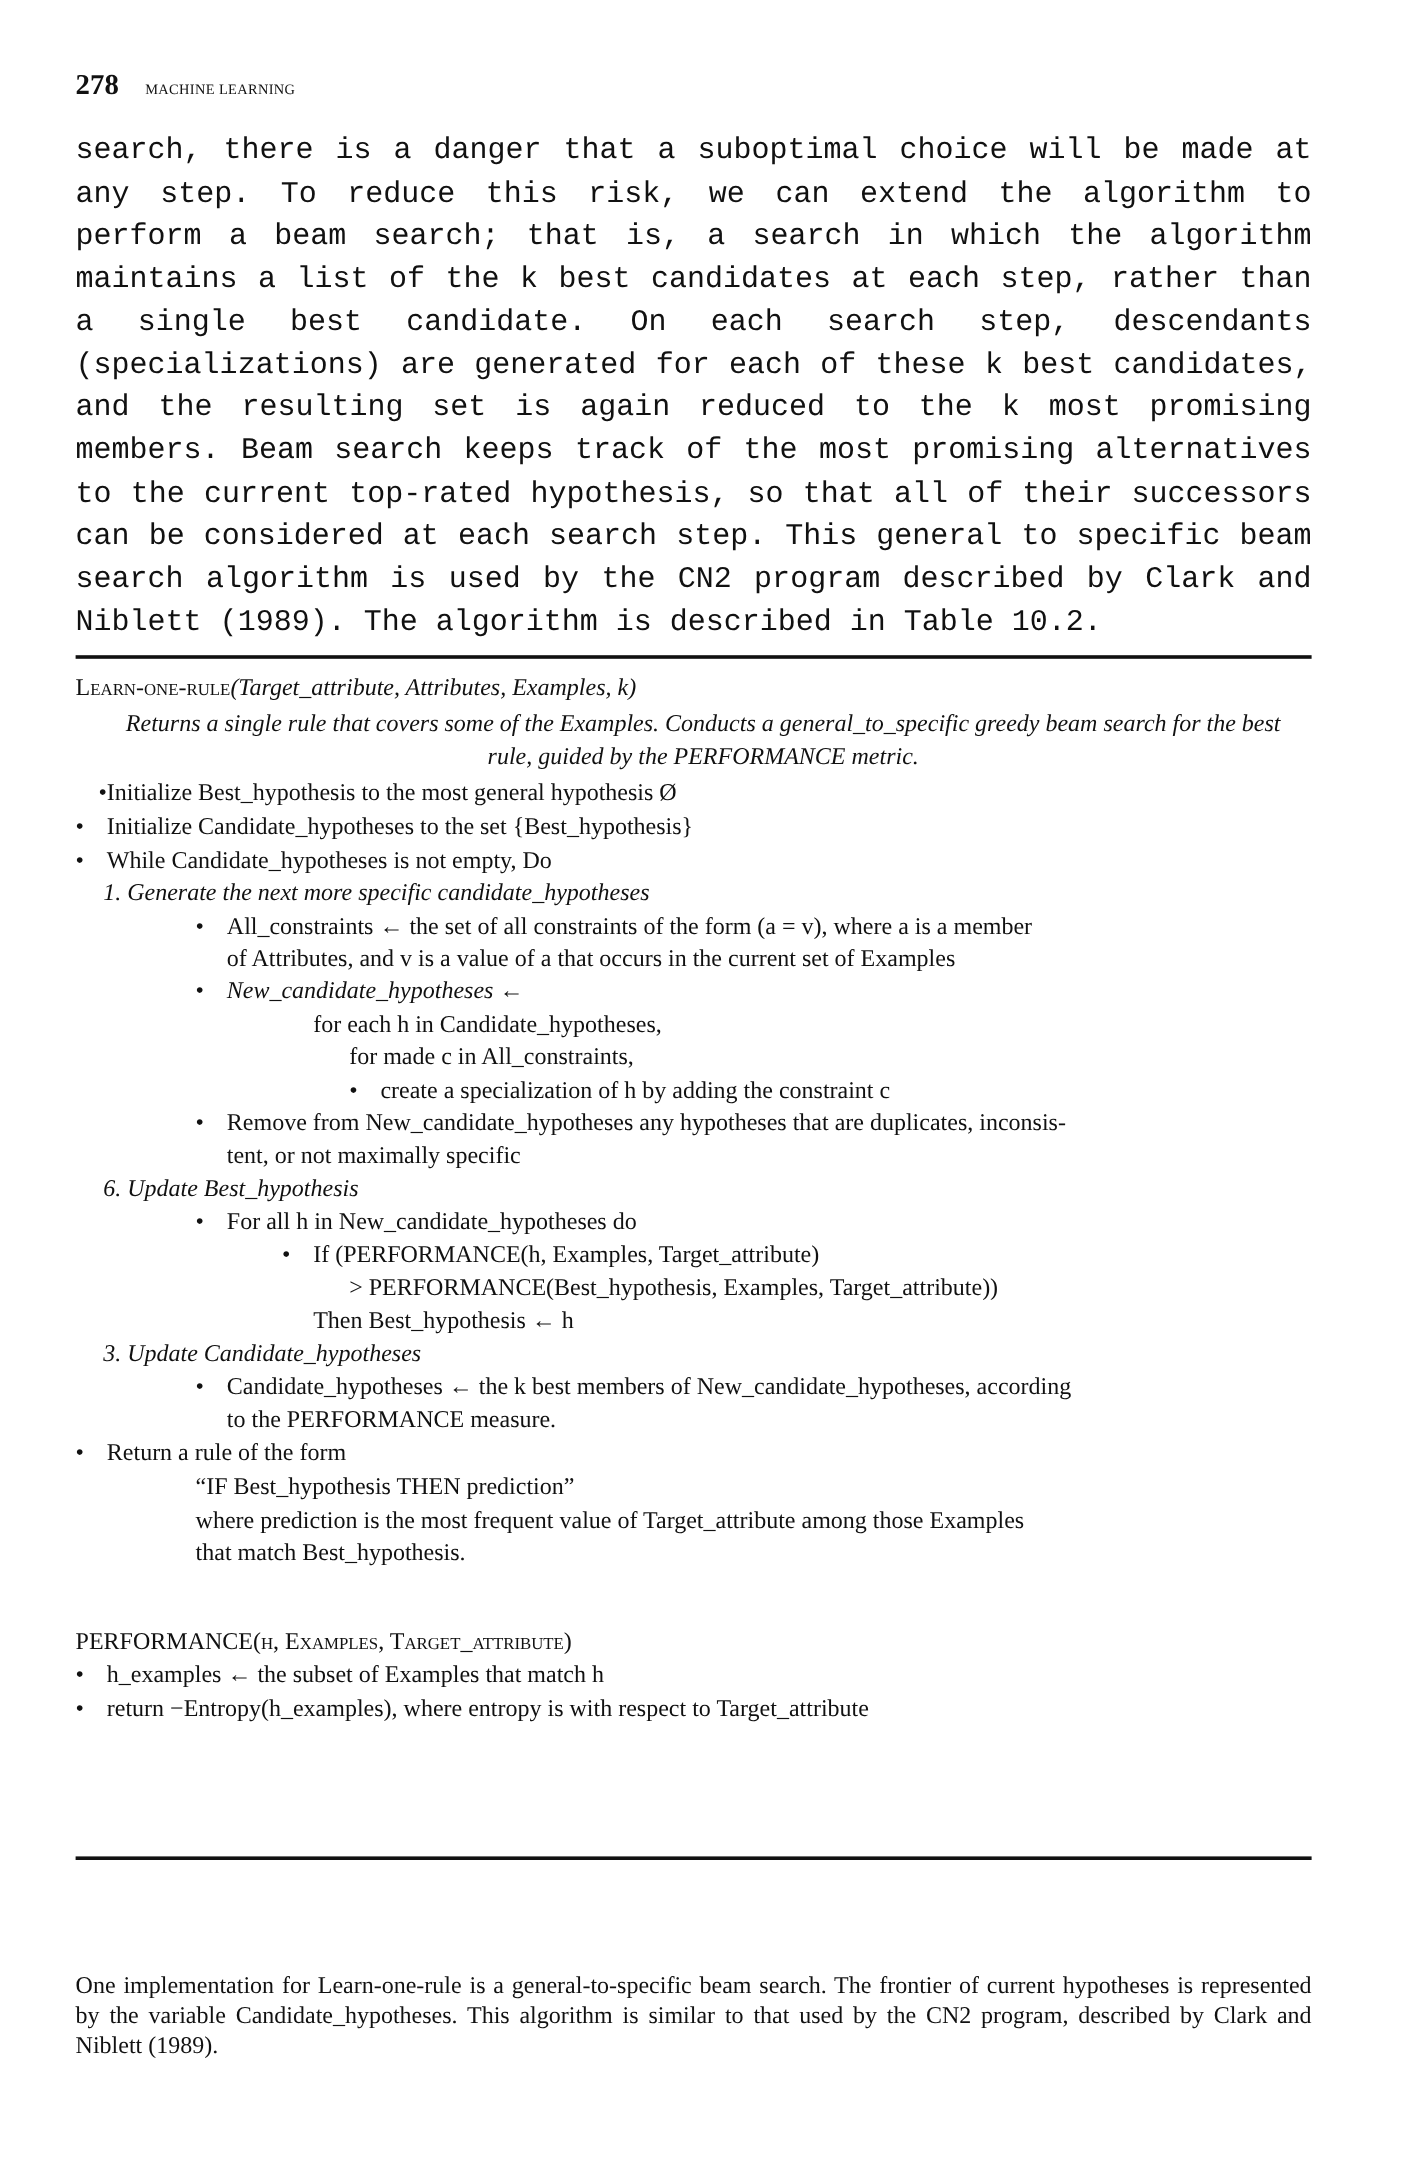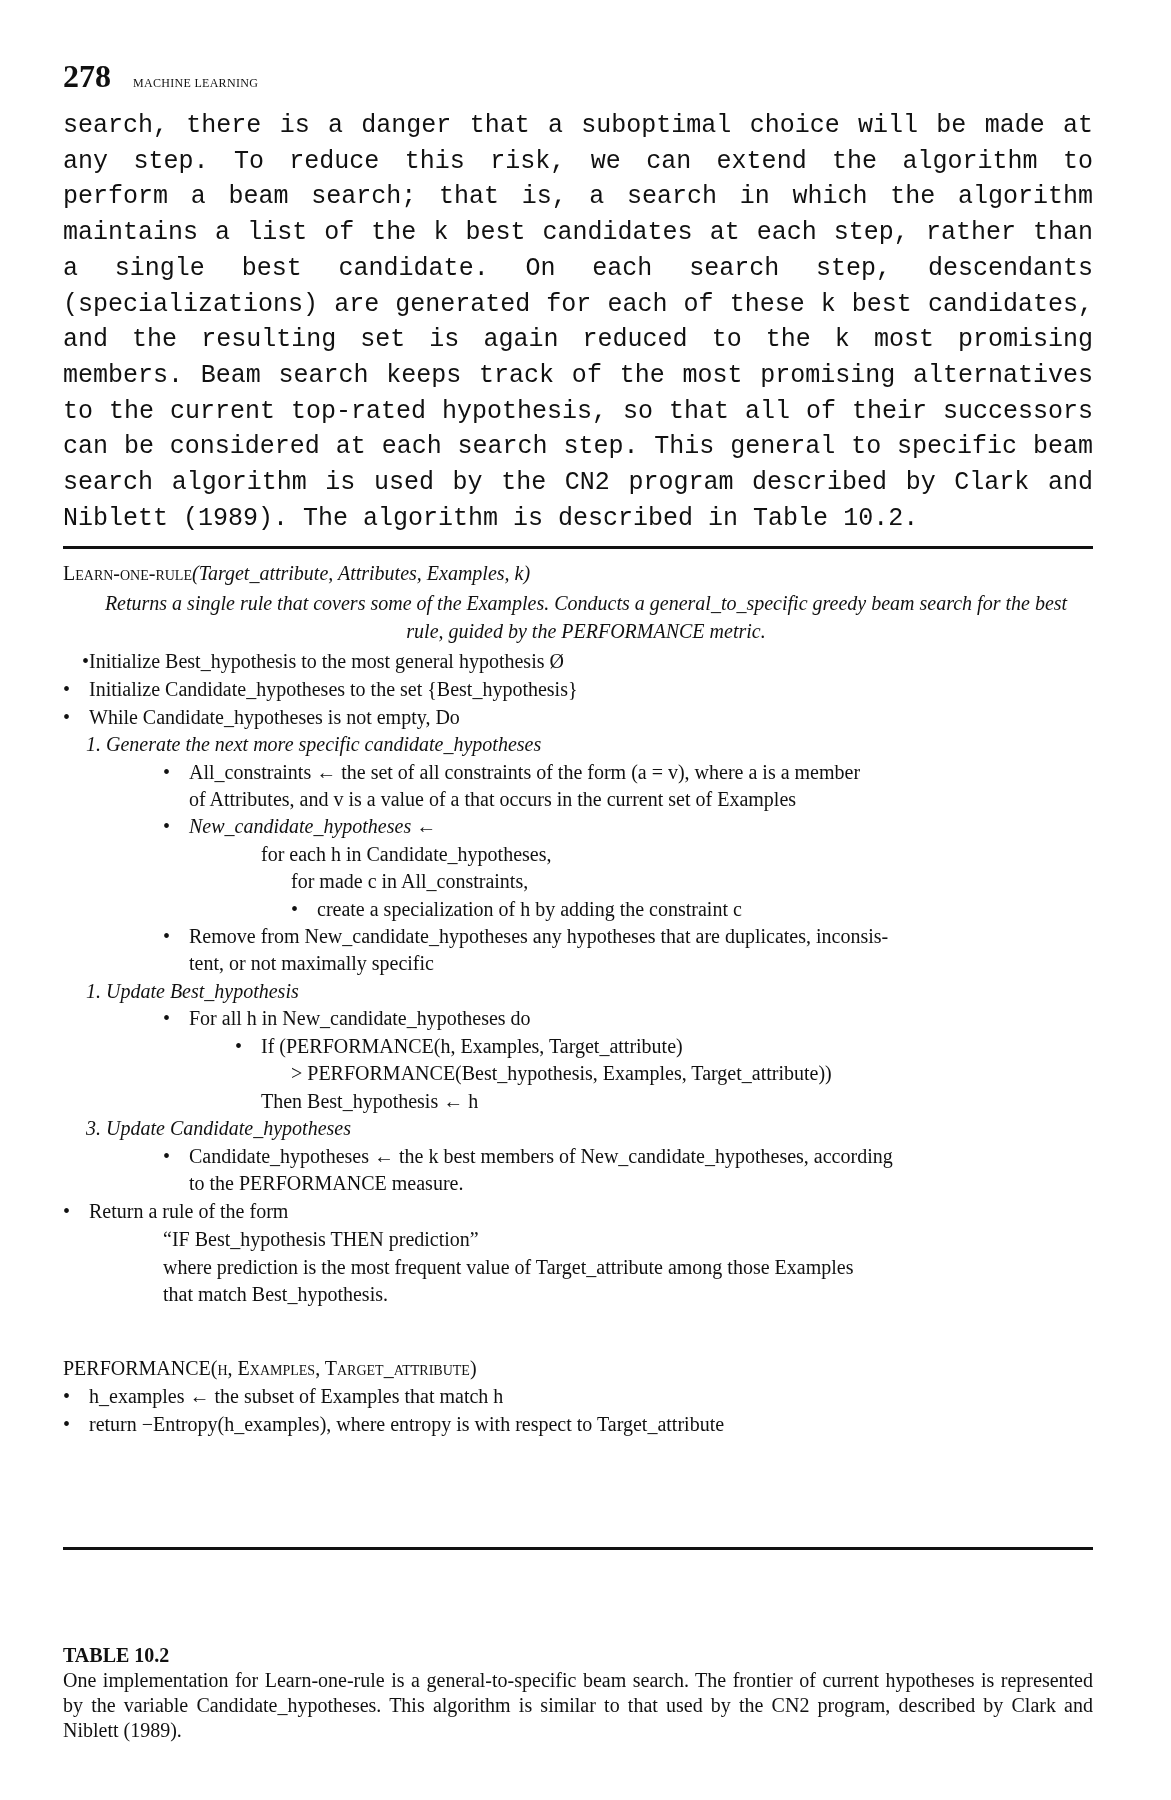--- a/index.html
+++ b/index.html
@@ -1,19 +1,19 @@
 <!DOCTYPE html>
 <html><head>
 <meta charset="utf-8">
 <style>
   html, body { margin:0; padding:0; background:#ffffff; }
   body { width:1171px; height:1800px; position:relative; overflow:hidden;
          font-family:"Liberation Serif", "DejaVu Serif", serif; color:#111; }
   .header { position:absolute; left:63px; top:58px; display:flex; align-items:baseline; }
-  .pagenum { font-weight:bold; font-size:32px; }
+  .pagenum { font-weight:bold; font-size:24px; }
   .runhead { font-size:12px; margin-left:22px; letter-spacing:0.3px; }
   .para { position:absolute; left:63px; top:108px; width:1030px; font-size:25px; line-height:35.7px; text-align:justify;font-family:Liberation Mono, monospace; }
   .rule { position:absolute; left:63px; width:1030px; background:#111; }
   .algo { position:absolute; left:63px; width:1030px; font-size:20px; line-height:27.5px; }
   .line { position:absolute; white-space:nowrap; }
   .sc { font-variant:small-caps; font-style:normal; }
   i { font-style:italic; }
   .bullet { display:inline-block; width:26px; }
   .caption { position:absolute; left:63px; top:1643px; width:1030px; font-size:20px; line-height:25px; text-align:justify; }
   .cap-title { font-weight:bold; }
@@ -39,36 +39,35 @@
   <div class="line" style="left:0;top:704px;"><span class="bullet">•</span><span>While Candidate_hypotheses is not empty, Do</span></div>
   <div class="line" style="left:23px;top:731px;"><i>1. Generate the next more specific candidate_hypotheses</i></div>
   <div class="line" style="left:100px;top:759px;"><span class="bullet">•</span><span>All_constraints ← the set of all constraints of the form (a = v), where a is a member</span></div>
   <div class="line" style="left:126px;top:786px;"><span>of Attributes, and v is a value of a that occurs in the current set of Examples</span></div>
   <div class="line" style="left:100px;top:813px;"><span class="bullet">•</span><i>New_candidate_hypotheses ←</i></div>
   <div class="line" style="left:198px;top:841px;"><span>for each h in Candidate_hypotheses,</span></div>
   <div class="line" style="left:228px;top:868px;"><span>for made c in All_constraints,</span></div>
   <div class="line" style="left:228px;top:896px;"><span class="bullet">•</span><span>create a specialization of h by adding the constraint c</span></div>
   <div class="line" style="left:100px;top:923px;"><span class="bullet">•</span><span>Remove from New_candidate_hypotheses any hypotheses that are duplicates, inconsis-</span></div>
   <div class="line" style="left:126px;top:950px;"><span>tent, or not maximally specific</span></div>
-  <div class="line" style="left:23px;top:978px;"><i>1. Update Best_hypothesis</i></div>
+  <div class="line" style="left:23px;top:978px;"><i>6. Update Best_hypothesis</i></div>
   <div class="line" style="left:100px;top:1005px;"><span class="bullet">•</span><span>For all h in New_candidate_hypotheses do</span></div>
   <div class="line" style="left:172px;top:1033px;"><span class="bullet">•</span><span>If (PERFORMANCE(h, Examples, Target_attribute)</span></div>
   <div class="line" style="left:228px;top:1060px;"><span>&gt; PERFORMANCE(Best_hypothesis, Examples, Target_attribute))</span></div>
   <div class="line" style="left:198px;top:1088px;"><span>Then Best_hypothesis ← h</span></div>
   <div class="line" style="left:23px;top:1115px;"><i>3. Update Candidate_hypotheses</i></div>
   <div class="line" style="left:100px;top:1143px;"><span class="bullet">•</span><span>Candidate_hypotheses ← the k best members of New_candidate_hypotheses, according</span></div>
   <div class="line" style="left:126px;top:1170px;"><span>to the PERFORMANCE measure.</span></div>
   <div class="line" style="left:0;top:1198px;"><span class="bullet">•</span><span>Return a rule of the form</span></div>
   <div class="line" style="left:100px;top:1226px;"><span>“IF Best_hypothesis THEN prediction”</span></div>
   <div class="line" style="left:100px;top:1254px;"><span>where prediction is the most frequent value of Target_attribute among those Examples</span></div>
   <div class="line" style="left:100px;top:1281px;"><span>that match Best_hypothesis.</span></div>
 
   <div class="line" style="left:0;top:1355px;"><span class="sc">PERFORMANCE(h, Examples, Target_attribute)</span></div>
   <div class="line" style="left:0;top:1383px;"><span class="bullet">•</span><span>h_examples ← the subset of Examples that match h</span></div>
   <div class="line" style="left:0;top:1411px;"><span class="bullet">•</span><span>return −Entropy(h_examples), where entropy is with respect to Target_attribute</span></div>
 </div>
 
 <div class="rule" style="top:1547px;height:3px;"></div>
 
 <div class="caption">
-  <div class="cap-title">TABLE 10.2</div>
   <div>One implementation for Learn-one-rule is a general-to-specific beam search. The frontier of current hypotheses is represented by the variable Candidate_hypotheses. This algorithm is similar to that used by the CN2 program, described by Clark and Niblett (1989).</div>
 </div>
 
 </body></html>

